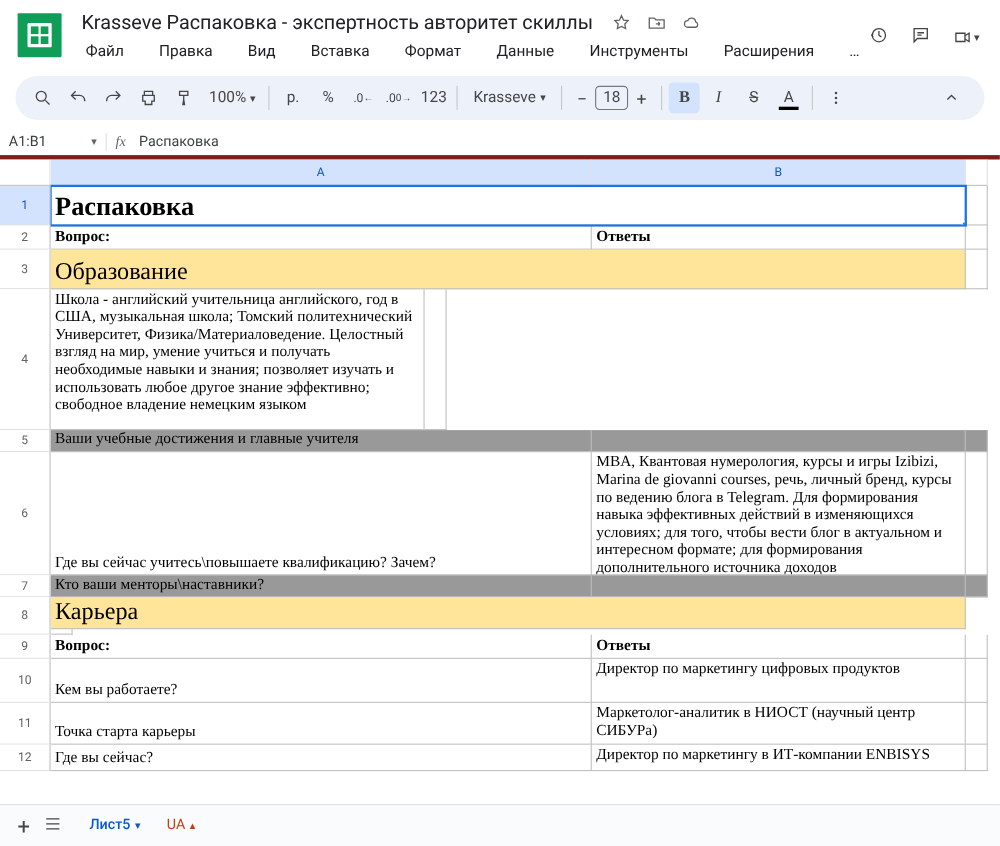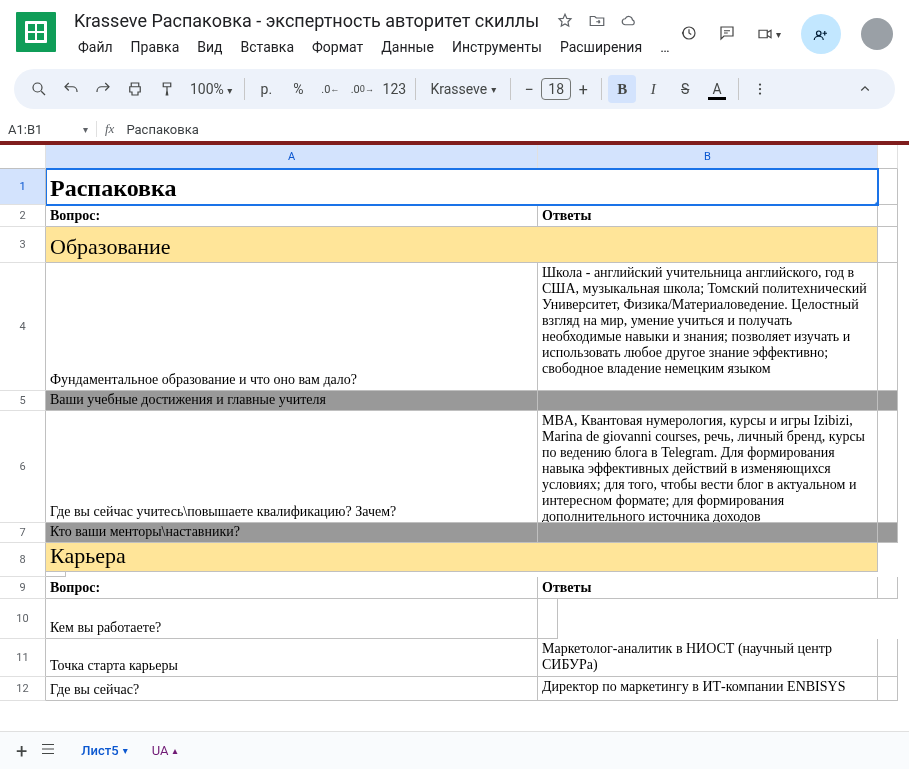--- a/index.html
+++ b/index.html
@@ -18,21 +18,21 @@
     display: flex; align-items: center; justify-content: center;
     margin-right: 14px; margin-top: 4px; flex-shrink: 0;
   }
   .logo-inner { width: 22px; height: 22px; background: #fff; border-radius: 1px; display: grid; grid-template-columns: 1fr 1fr; grid-template-rows: 1fr 1fr; gap:2px; padding:3px;}
   .logo-inner div { background: #0f9d58; }
   .title-area { flex: 1; }
   .title-row { display: flex; align-items: center; gap: 12px; }
   .doc-title { font-size: 18px; color: #202124; padding: 2px 4px; }
   .title-icons { display: flex; gap: 12px; color: #5f6368; }
   .title-icons span { width: 20px; height: 20px; display:flex; align-items:center; justify-content:center; }
-  .menubar { display: flex; gap: 2px; margin-top: 2px; }
+  .menubar { display: flex; gap: 16px; margin-top: 2px; }
   .menubar span { padding: 4px 8px; font-size: 14px; color: #202124; border-radius: 4px; cursor: pointer; }
   .header-right { display: flex; align-items: center; gap: 20px; padding-top: 6px; color: #444; }
   .share-btn {
     width: 40px; height: 40px; border-radius: 50%; background: #c2e7ff;
     display: flex; align-items: center; justify-content: center; color: #001d35;
   }
   .avatar { width: 32px; height: 32px; border-radius: 50%; background: #9aa0a6; }
 
   .toolbar {
     margin: 10px 14px 0 14px; background: #edf2fa; border-radius: 24px;
@@ -296,21 +296,20 @@
           <div class="cell colB hdr-bold">Ответы</div>
           <div class="cell colC hdr-bold"></div>
         </div>
         <div class="row" style="height: 36px;">
           <div class="cell merged hdr-section">
             <span>Образование</span>
           </div>
           <div class="cell colC" style="width: 20px; border-left: none;"></div>
         </div>
         <div class="row" style="height: 128px;">
-          <div class="cell colA ">Фундаментальное образование и что оно вам дало?</div>
           <div class="cell colB  top">Школа - английский учительница английского, год в США, музыкальная школа; Томский политехнический Университет, Физика/Материаловедение. Целостный взгляд на мир, умение учиться и получать необходимые навыки и знания; позволяет изучать и использовать любое другое знание эффективно; свободное владение немецким языком</div>
           <div class="cell colC "></div>
         </div>
         <div class="row" style="height: 20px;">
           <div class="cell colA greyrow">Ваши учебные достижения и главные учителя</div>
           <div class="cell colB greyrow"></div>
           <div class="cell colC greyrow"></div>
         </div>
         <div class="row" style="height: 112px;">
           <div class="cell colA ">Где вы сейчас учитесь\повышаете квалификацию? Зачем?</div>
@@ -328,20 +327,21 @@
           </div>
           <div class="cell colC" style="width: 20px; border-left: none;"></div>
         </div>
         <div class="row" style="height: 22px;">
           <div class="cell colA hdr-bold">Вопрос:</div>
           <div class="cell colB hdr-bold">Ответы</div>
           <div class="cell colC hdr-bold"></div>
         </div>
         <div class="row" style="height: 40px;">
           <div class="cell colA ">Кем вы работаете?</div>
+          <div class="cell colB  top">Директор по маркетингу цифровых продуктов</div>
           <div class="cell colC "></div>
         </div>
         <div class="row" style="height: 38px;">
           <div class="cell colA ">Точка старта карьеры</div>
           <div class="cell colB  top">Маркетолог-аналитик в НИОСТ (научный центр СИБУРа)</div>
           <div class="cell colC "></div>
         </div>
         <div class="row" style="height: 24px;">
           <div class="cell colA ">Где вы сейчас?</div>
           <div class="cell colB  top">Директор по маркетингу в ИТ-компании ENBISYS</div>
@@ -353,17 +353,17 @@
 
 <div class="sheetbar">
   <span style="font-size:20px;">+</span>
   <span><svg viewBox="0 0 24 24">
         <path class="ic" d="M4 6h16M4 12h16M4 18h16"></path>
       </svg></span>
   <div class="sheet-tab">
       <span>Лист5</span>
       <span style="font-size:10px;">▾</span>
     </div>
-  <div style="display:flex;align-items:center;gap:4px;color:#701a75;">
+  <div style="display:flex;align-items:center;gap:4px;color:#c2410c;">
       <span>UA</span>
       <span style="font-size:10px;">▴</span>
     </div>
 </div>
 
 </body></html>

